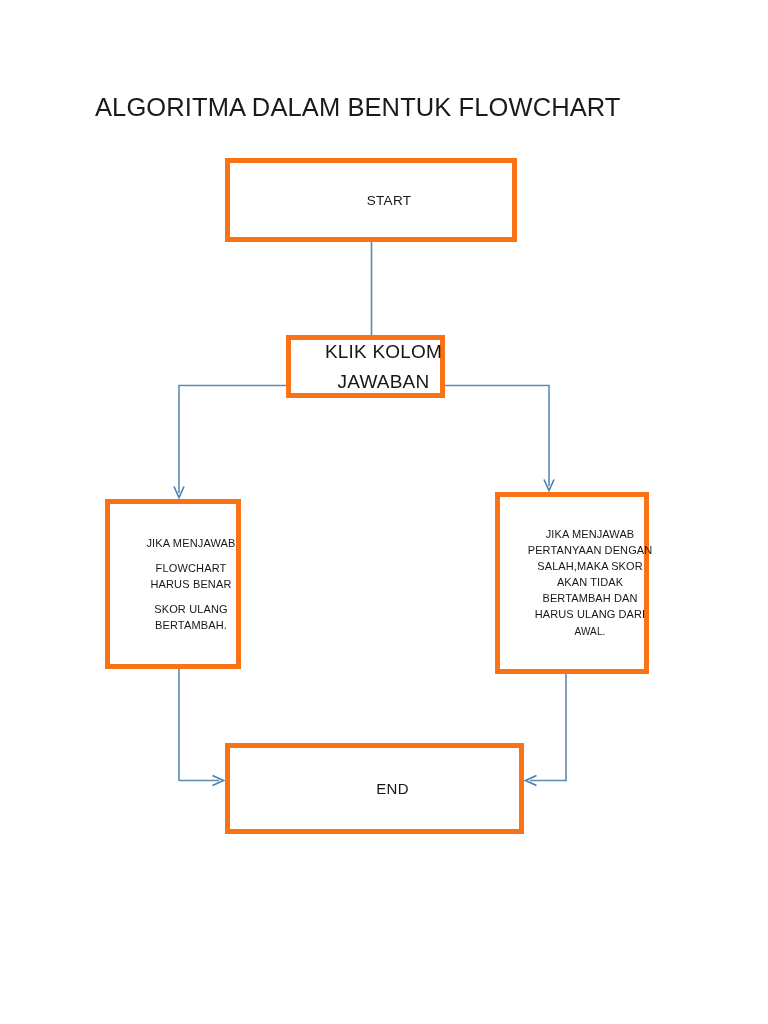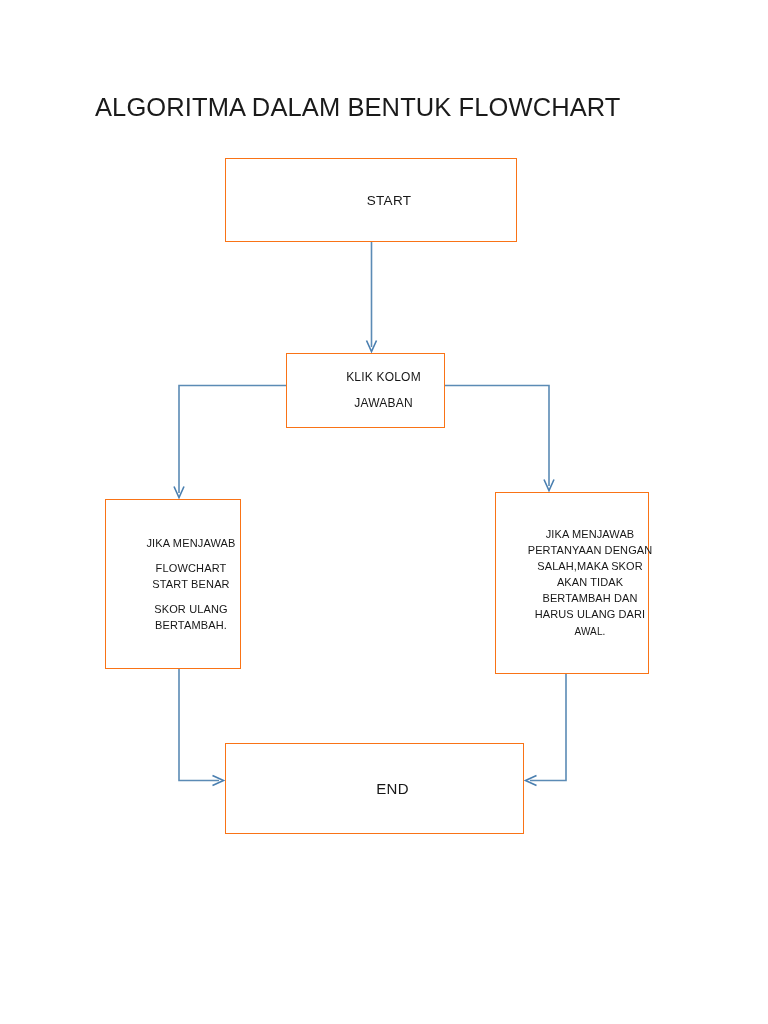--- a/index.html
+++ b/index.html
@@ -30,21 +30,21 @@
     color: #1a1a1a;
     letter-spacing: 0.1px;
     white-space: nowrap;
     font-weight: 400;
   }
 
   
   .node {
     position: absolute;
     box-sizing: border-box;
-    border: 1px solid #f97316;
+    border: 5px solid #f97316;
     background: #ffffff;
     display: flex;
     flex-direction: column;
     align-items: center;
     justify-content: center;
     text-align: center;
     color: #171717;
     z-index: 3;
     padding-left: 36px;
   }
@@ -64,24 +64,24 @@
     width: 292px;
     height: 84px;
     font-size: 13.5px;
     line-height: 19px;
     letter-spacing: 0.3px;
   }
 
   
   #node-klik-kolom {
     left: 286px;
-    top: 353px;
+    top: 335px;
     width: 159px;
-    height: 75px;
-    font-size: 12px;
+    height: 63px;
+    font-size: 19px;
     line-height: 19px;
     letter-spacing: 0.2px;
   }
   #node-klik-kolom .spacer { height: 0.55em; }
 
   
   #node-benar {
     left: 105px;
     top: 499px;
     width: 136px;
@@ -188,21 +188,21 @@
   <div class="node" id="node-klik-kolom">
     <span class="line">KLIK KOLOM</span>
     <span class="spacer"></span>
     <span class="line">JAWABAN</span>
   </div>
 
   <div class="node" id="node-benar">
     <span class="line">JIKA MENJAWAB</span>
     <span class="spacer"></span>
     <span class="line">FLOWCHART</span>
-    <span class="line">START BENAR</span>
+    <span class="line">HARUS BENAR</span>
     <span class="spacer"></span>
     <span class="line">SKOR ULANG</span>
     <span class="line">BERTAMBAH.</span>
   </div>
 
   <div class="node" id="node-salah">
     <span class="line">JIKA MENJAWAB</span>
     <span class="line">PERTANYAAN DENGAN</span>
     <span class="line">SALAH,MAKA SKOR</span>
     <span class="line">AKAN TIDAK</span>

